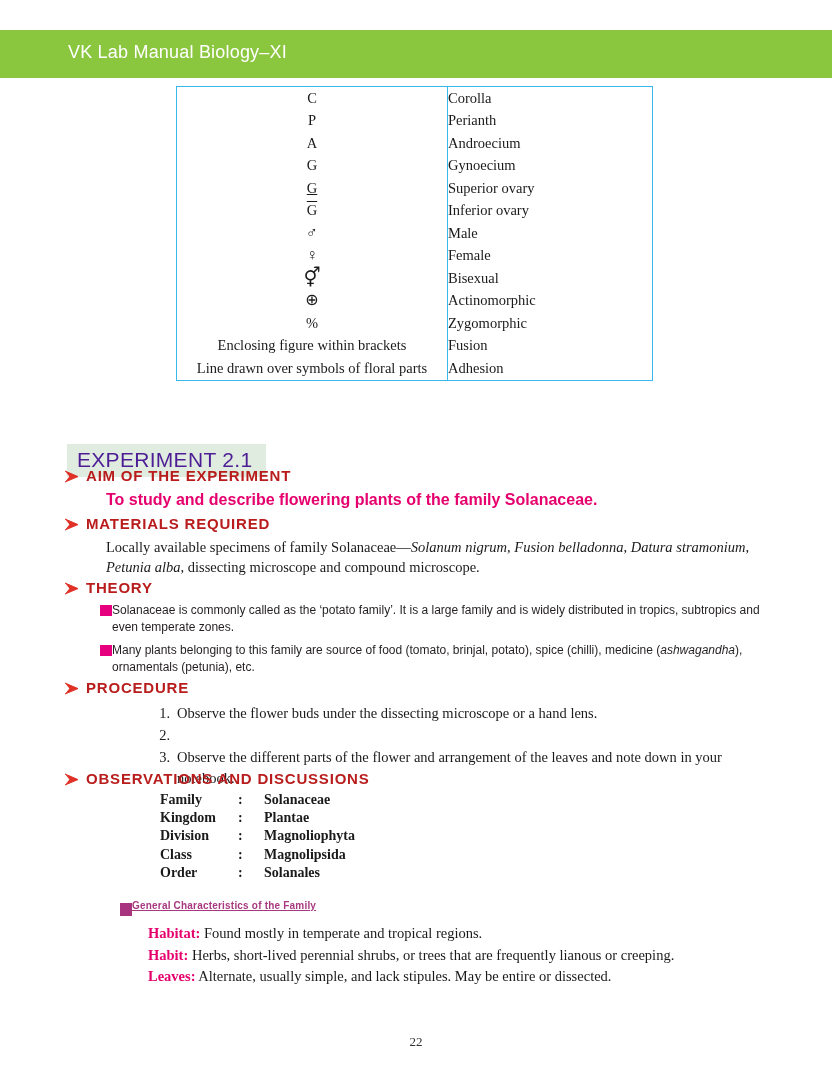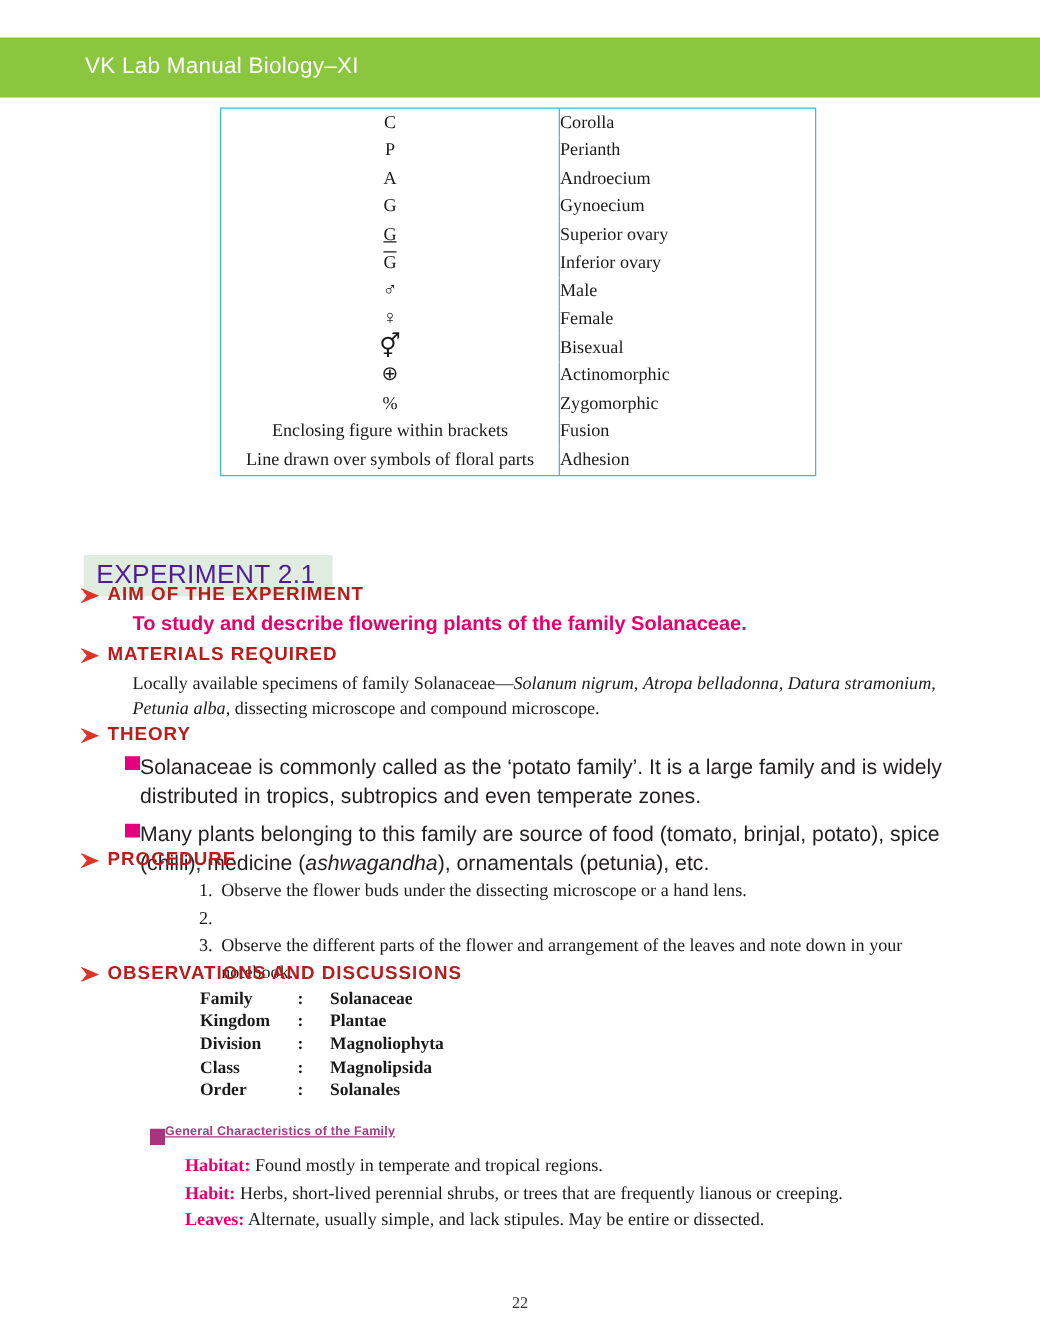--- a/index.html
+++ b/index.html
@@ -147,21 +147,21 @@
   }
   .bar-marker {
     flex: 0 0 12px;
     width: 4px;
     height: 11px;
     background: #e6007e;
     margin-top: 3px;
   }
   .theory-text {
     font-family: "Liberation Sans", sans-serif;
-    font-size: 17px;
+    font-size: 12px;
     line-height: 1.38;
     color: #231f20;
     flex: 1 1 auto;
   }
   .theory-text i { font-style: italic; }
 
   
   .proc-list {
     margin: 7px 0 0 0;
     padding: 0;
@@ -331,21 +331,21 @@
       <svg width="16" height="14" viewBox="0 0 16 14">
           <path d="M1 1 L14 6.6 L1 12 L5.4 6.6 Z" fill="#e03127"></path>
           <path d="M1 1 L14 6.6 L1 12" fill="none" stroke="#e03127" stroke-width="1"></path>
         </svg>
     </span>
     <span class="sec-head-wrap">
       <span class="sec-head-text">MATERIALS REQUIRED</span>
       <span class="sec-rule"></span>
     </span>
   </div>
-  <div class="materials-text">Locally available specimens of family Solanaceae—<i>Solanum nigrum</i>, <i>Atropa belladonna</i>, <i>Datura stramonium</i>, <i>Petunia alba</i>, dissecting microscope and compound microscope.</div>
+  <div class="materials-text">Locally available specimens of family Solanaceae—<i>Solanum nigrum</i>, <i>Fusion belladonna</i>, <i>Datura stramonium</i>, <i>Petunia alba</i>, dissecting microscope and compound microscope.</div>
 </div>
 
 <div class="section" style="top:580px;">
   <div class="sec-head-row">
     <span class="arrow-bullet">
       <svg width="16" height="14" viewBox="0 0 16 14">
           <path d="M1 1 L14 6.6 L1 12 L5.4 6.6 Z" fill="#e03127"></path>
           <path d="M1 1 L14 6.6 L1 12" fill="none" stroke="#e03127" stroke-width="1"></path>
         </svg>
     </span>

